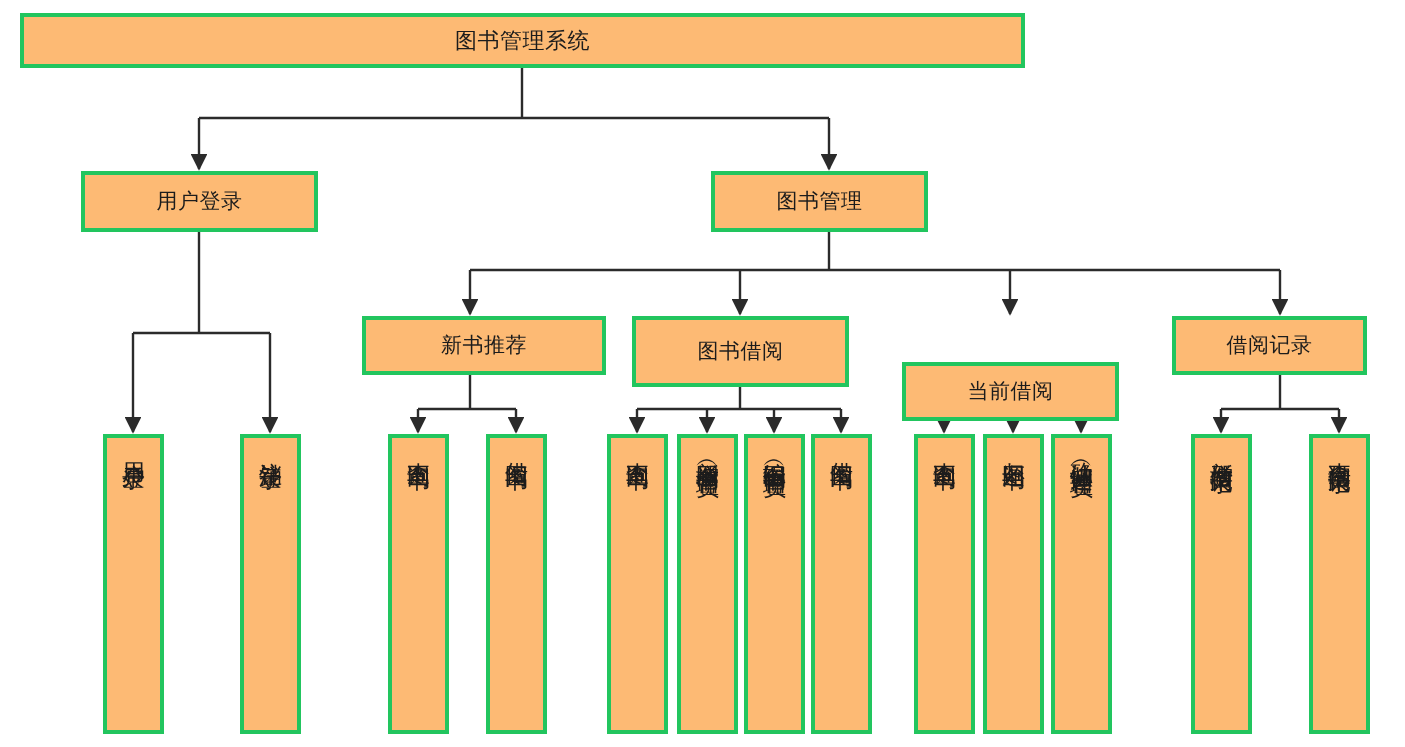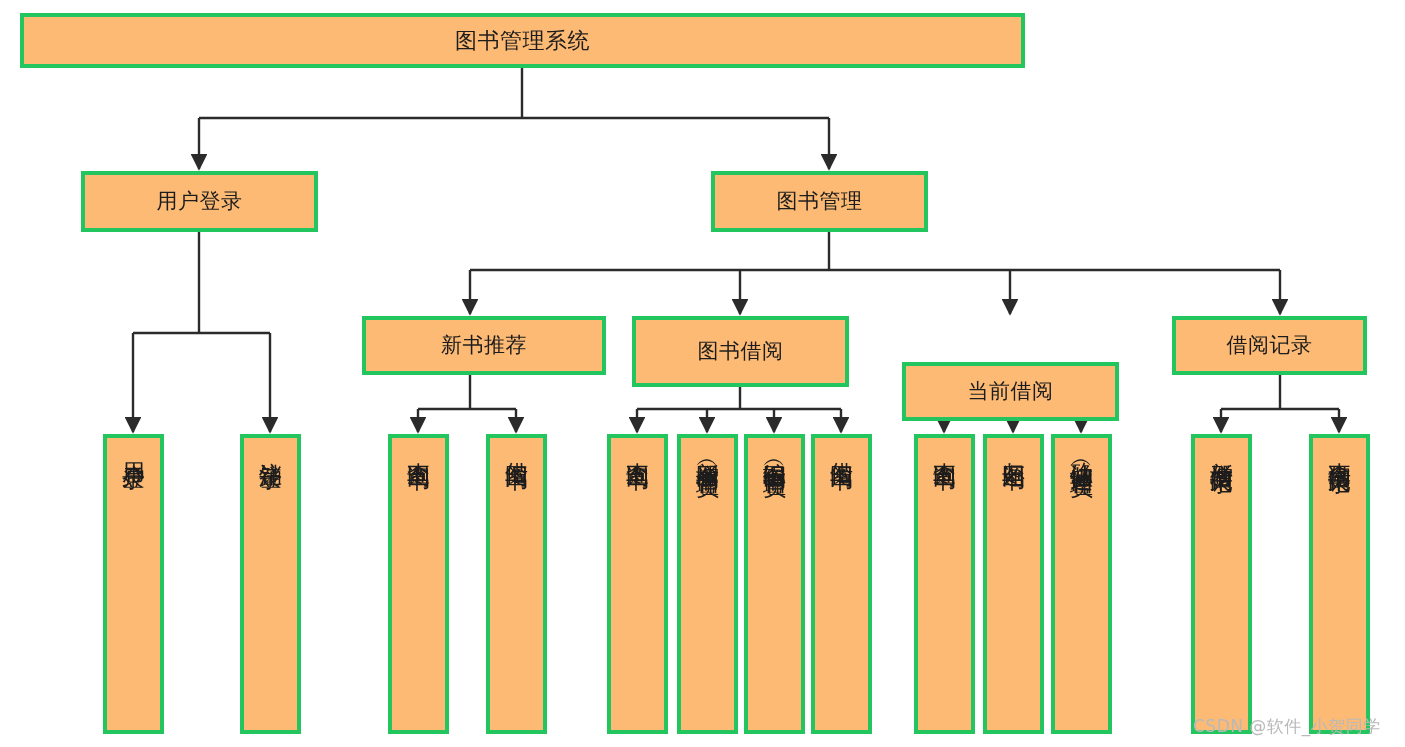--- a/index.html
+++ b/index.html
@@ -176,15 +176,14 @@
         <span class="label">确认归还（管理员）</span>
       </div>
       <div class="node vert" style="left: 1191px; top: 434px; width: 61px; height: 300px;">
         <span class="label">新增借阅记录</span>
       </div>
       <div class="node vert" style="left: 1309px; top: 434px; width: 61px; height: 300px;">
         <span class="label">查询借阅记录</span>
       </div>
     </div>
 
-  <div class="watermark" style="left: 1193px; top: 715px;">CSDN @软件_小贺同学</div>
 
 </div>
 
 </body></html>

